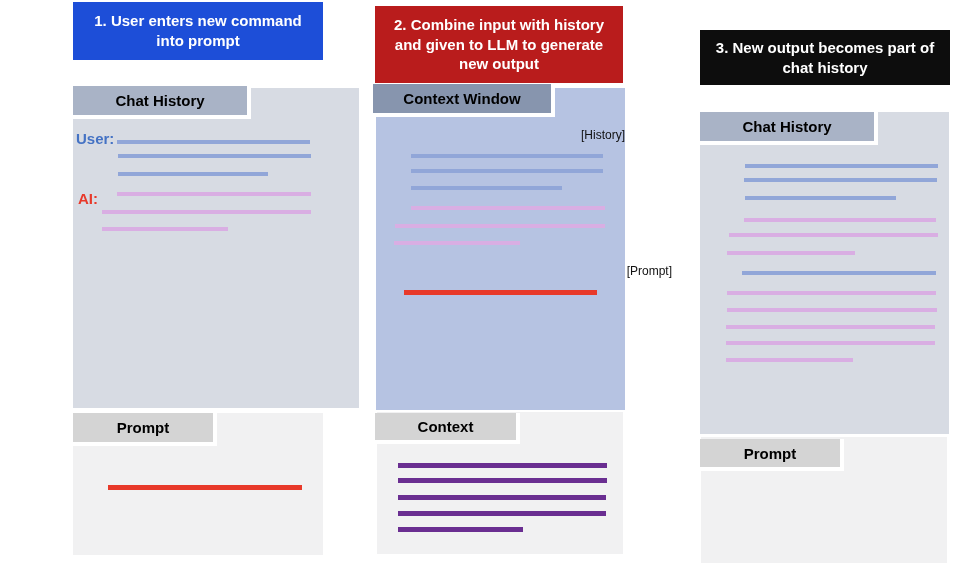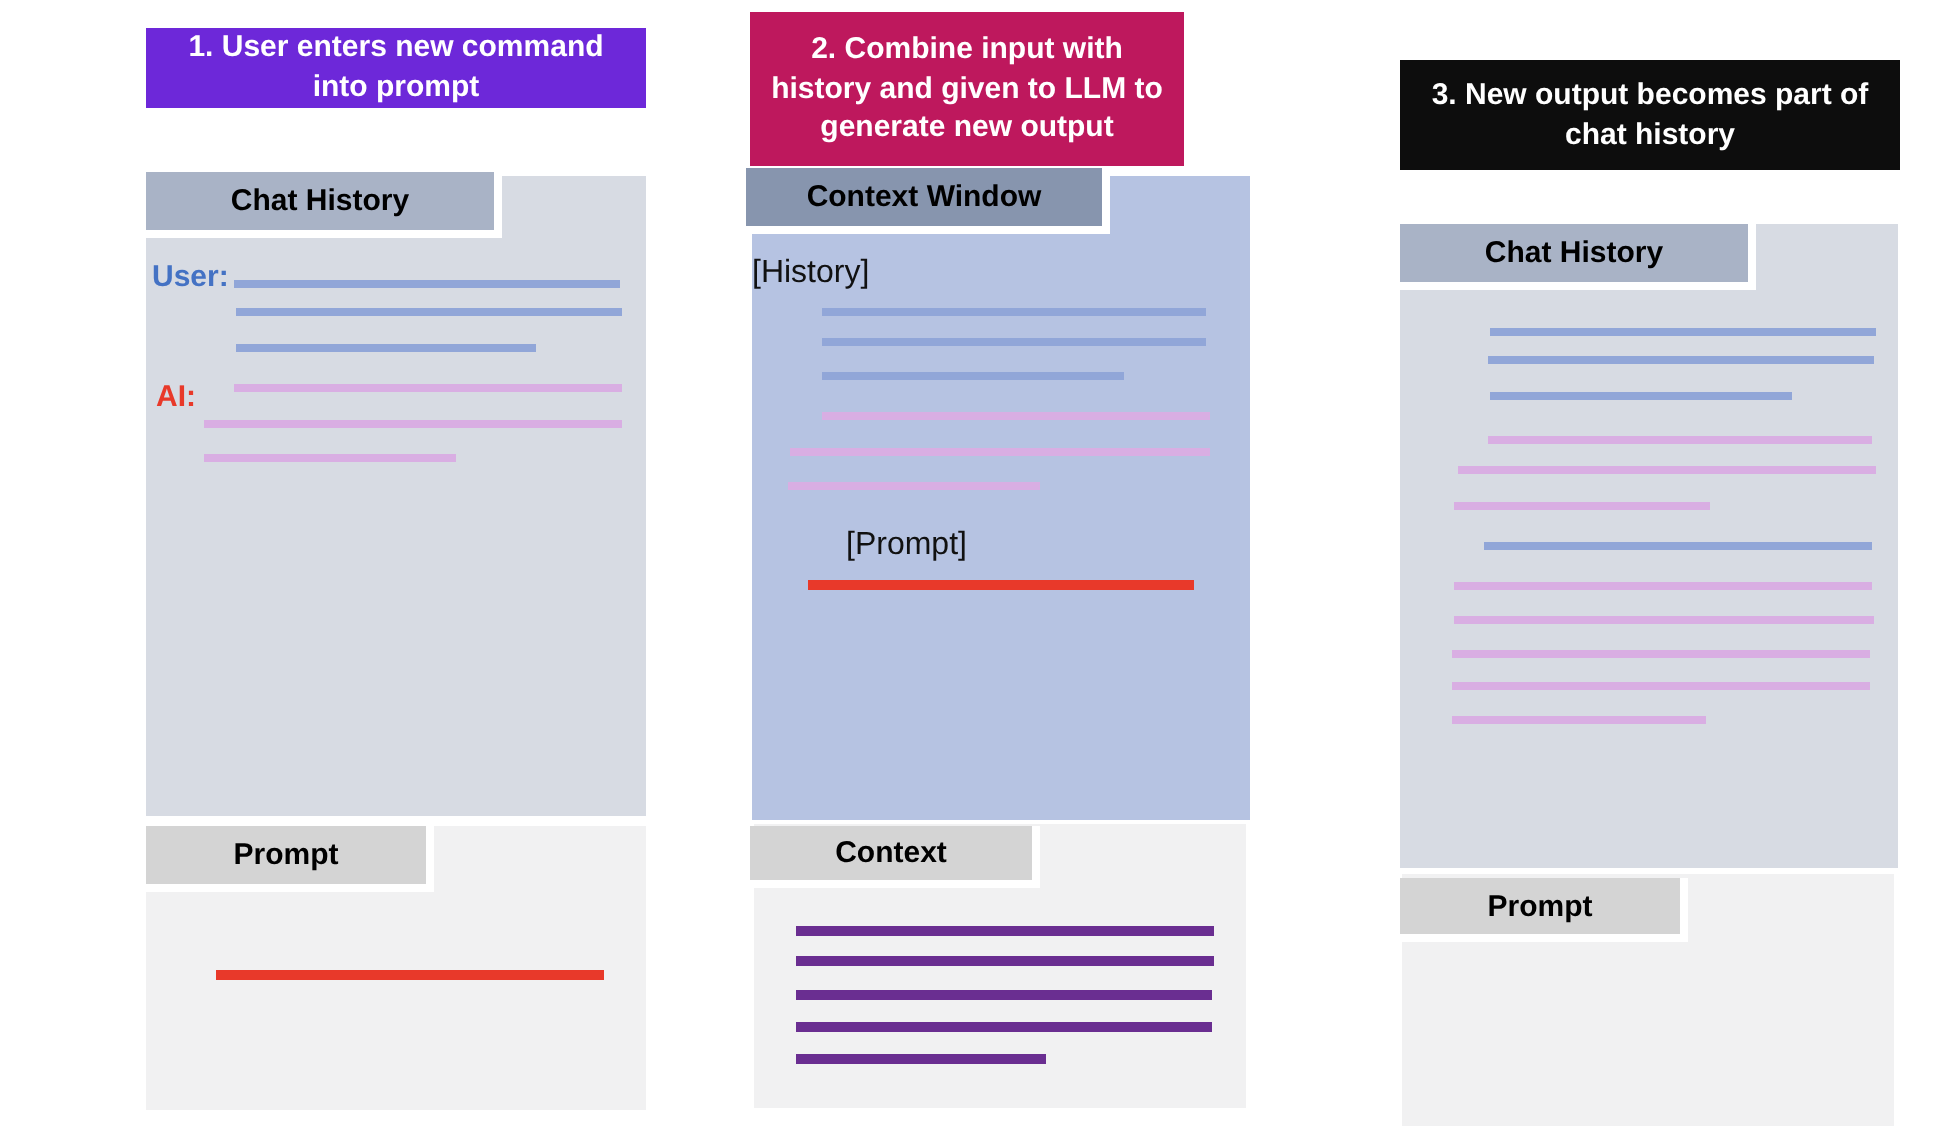--- a/index.html
+++ b/index.html
@@ -20,51 +20,51 @@
   .label-tab {
     position:absolute; z-index:3;
     font-weight:bold; font-size:15px; color:#000000;
     display:flex; align-items:center; justify-content:center; text-align:center;
     border-right:4px solid #ffffff; border-bottom:4px solid #ffffff;
   }
   .msg-line { position:absolute; z-index:2; }
   .speaker { position:absolute; z-index:2; font-weight:bold; font-size:15px; }
   .annot {
     position:absolute; z-index:2; left:0; width:100%;
-    text-align:left; font-size:16px; color:#111111;
+    text-align:right; font-size:12px; color:#111111;
   }
 </style>
 </head>
 <body>
 
 <div>
 
   <div class="panel" style="left:73px;">
-    <div class="step-header" style="top: 14px; height: 40px; background: #6d28d9; color: rgb(255, 255, 255);">1. User enters new command into prompt</div>
+    <div class="step-header" style="top: 2px; height: 58px; background: #1d4ed8; color: rgb(255, 255, 255);">1. User enters new command into prompt</div>
 
-    <div class="body-box" style="left: 0px; top: 88px; width: 250px; height: 320px; background: rgb(215, 219, 227);">
+    <div class="body-box" style="left: 0px; top: 88px; width: 286px; height: 320px; background: rgb(215, 219, 227);">
       <span class="speaker" style="left: 3px; top: 42px; color: rgb(68, 114, 196);">User:</span>
       <span class="speaker" style="left: 5px; top: 102px; color: rgb(232, 57, 42);">AI:</span>
     <div class="msg-line" style="left: 44px; top: 52px; width: 193px; height: 4px; background: rgb(145, 166, 216);"></div>
         <div class="msg-line" style="left: 45px; top: 66px; width: 193px; height: 4px; background: rgb(145, 166, 216);"></div>
         <div class="msg-line" style="left: 45px; top: 84px; width: 150px; height: 4px; background: rgb(145, 166, 216);"></div>
         <div class="msg-line" style="left: 44px; top: 104px; width: 194px; height: 4px; background: rgb(217, 174, 227);"></div>
         <div class="msg-line" style="left: 29px; top: 122px; width: 209px; height: 4px; background: rgb(217, 174, 227);"></div>
         <div class="msg-line" style="left: 29px; top: 139px; width: 126px; height: 4px; background: rgb(217, 174, 227);"></div>
       </div>
     <div class="label-tab" style="left: 0px; top: 86px; width: 174px; height: 29px; background: rgb(169, 179, 198);">Chat History</div>
 
     <div class="body-box" style="left: 0px; top: 413px; width: 250px; height: 142px; background: rgb(241, 241, 242);">
         <div class="msg-line" style="left: 35px; top: 72px; width: 194px; height: 5px; background: rgb(232, 57, 42);"></div>
       </div>
     <div class="label-tab" style="left: 0px; top: 413px; width: 140px; height: 29px; background: rgb(212, 212, 212);">Prompt</div>
   </div>
 
   <div class="panel" style="left:375px;">
-    <div class="step-header" style="top: 6px; height: 77px; width: 217px; background: #be185d; color: rgb(255, 255, 255);">2. Combine input with history and given to LLM to generate new output</div>
+    <div class="step-header" style="top: 6px; height: 77px; width: 248px; background: #b91c1c; color: rgb(255, 255, 255);">2. Combine input with history and given to LLM to generate new output</div>
 
     <div class="body-box" style="left: 1px; top: 88px; width: 249px; height: 322px; background: rgb(182, 195, 226);">
       <div class="annot" style="top:40px;">[History]</div>
       <div class="annot" style="top:176px;margin-left:47px;">[Prompt]</div>
     <div class="msg-line" style="left: 35px; top: 66px; width: 192px; height: 4px; background: rgb(145, 166, 216);"></div>
         <div class="msg-line" style="left: 35px; top: 81px; width: 192px; height: 4px; background: rgb(145, 166, 216);"></div>
         <div class="msg-line" style="left: 35px; top: 98px; width: 151px; height: 4px; background: rgb(145, 166, 216);"></div>
         <div class="msg-line" style="left: 35px; top: 118px; width: 194px; height: 4px; background: rgb(217, 174, 227);"></div>
         <div class="msg-line" style="left: 19px; top: 136px; width: 210px; height: 4px; background: rgb(217, 174, 227);"></div>
         <div class="msg-line" style="left: 18px; top: 153px; width: 126px; height: 4px; background: rgb(217, 174, 227);"></div>

